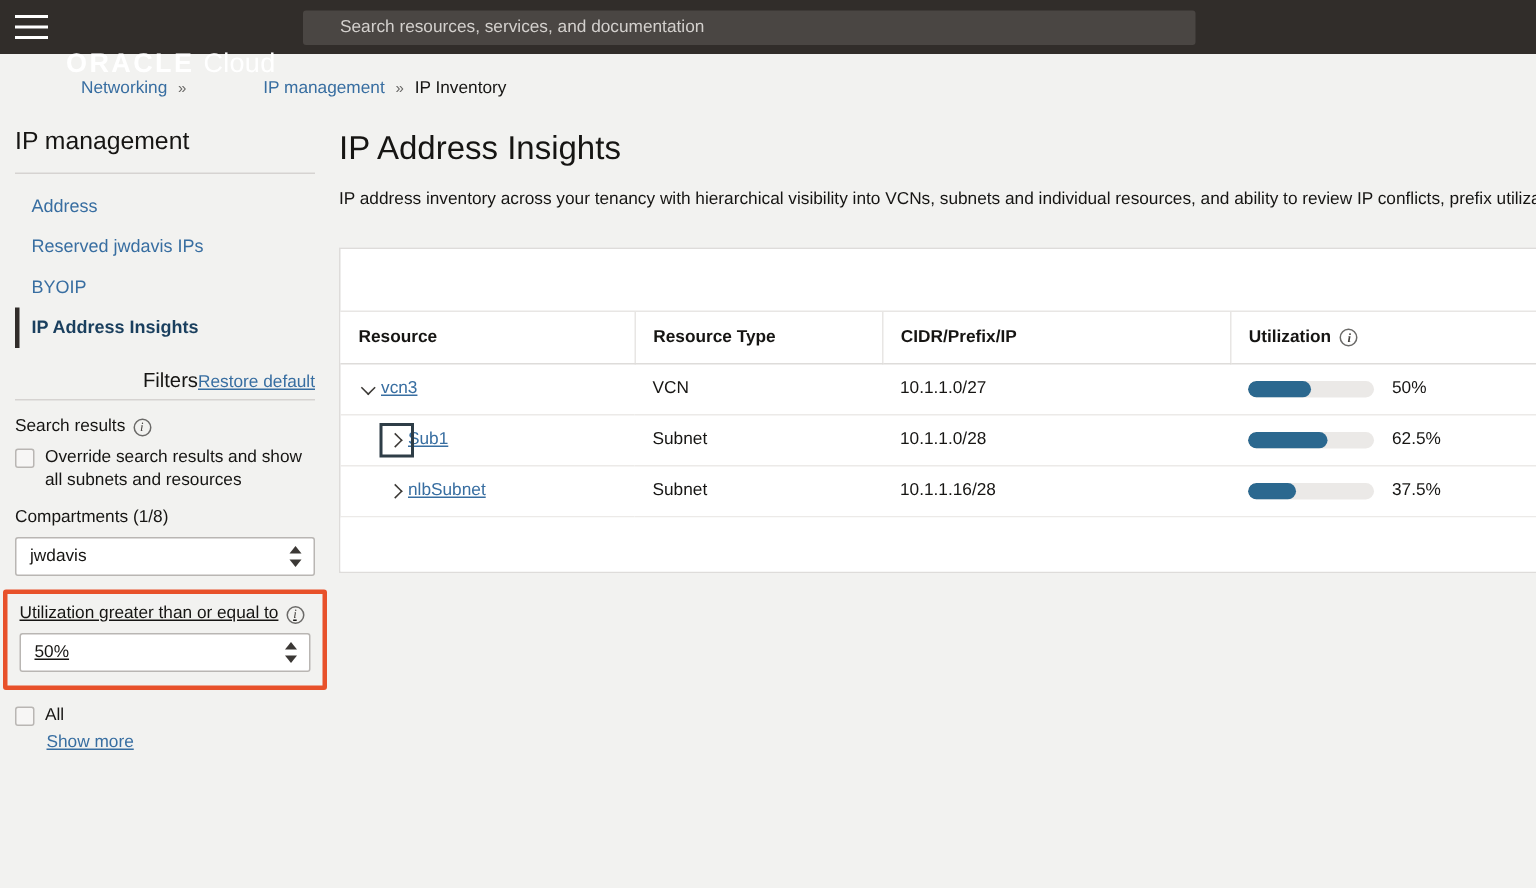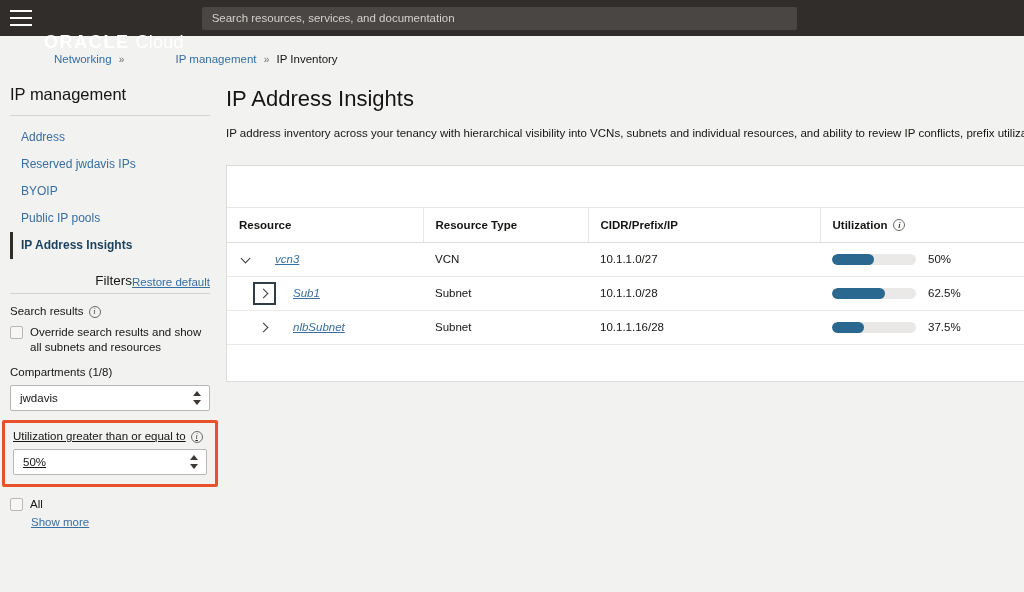--- a/index.html
+++ b/index.html
@@ -63,21 +63,21 @@
   }
   .global-search {
     width: 595px;
     height: 23px;
     background: #4a4643;
     border: none;
     border-radius: 2px;
     color: #e4e2e0;
     font-size: 11.5px;
     font-family: "Liberation Sans", sans-serif;
-    padding: 0 10px;
+    padding: 0 25px;
   }
   .global-search::placeholder { color: #d3d0cd; opacity: 1; }
 
   
   .breadcrumb {
     padding: 16px 0 0 10px;
     font-size: 11.5px;
     color: #161513;
     line-height: 15px;
   }
@@ -317,22 +317,21 @@
     color: #161513;
     padding: 9px 12px;
     border-bottom: 1px solid #eceae8;
     height: 33px;
     vertical-align: middle;
     white-space: nowrap;
   }
   .res-cell {
     display: flex;
     align-items: center;
-    gap: 21px;
-    font-style: italic;
+    gap: 0;
   }
   .chev {
     width: 15px;
     height: 15px;
     position: relative;
     flex: none;
     cursor: pointer;
   }
   .chev::before {
     content: "";
@@ -401,21 +400,20 @@
 <div class="page">
 
   <aside class="sidebar">
     <h2 class="sidebar-title">IP management</h2>
     <hr class="sidebar-rule">
 
     <ul class="nav-list">
       <li class="nav-item">Address</li>
       <li class="nav-item">Reserved jwdavis IPs</li>
       <li class="nav-item">BYOIP</li>
-      <li class="nav-item">Public IP pools</li>
       <li class="nav-item active">IP Address Insights</li>
     </ul>
 
     <div class="filters-head">
       <span class="filters-label">Filters</span>
       <span class="restore-default">Restore default</span>
     </div>
 
     <div class="filter-group">
       <div class="filter-label">

